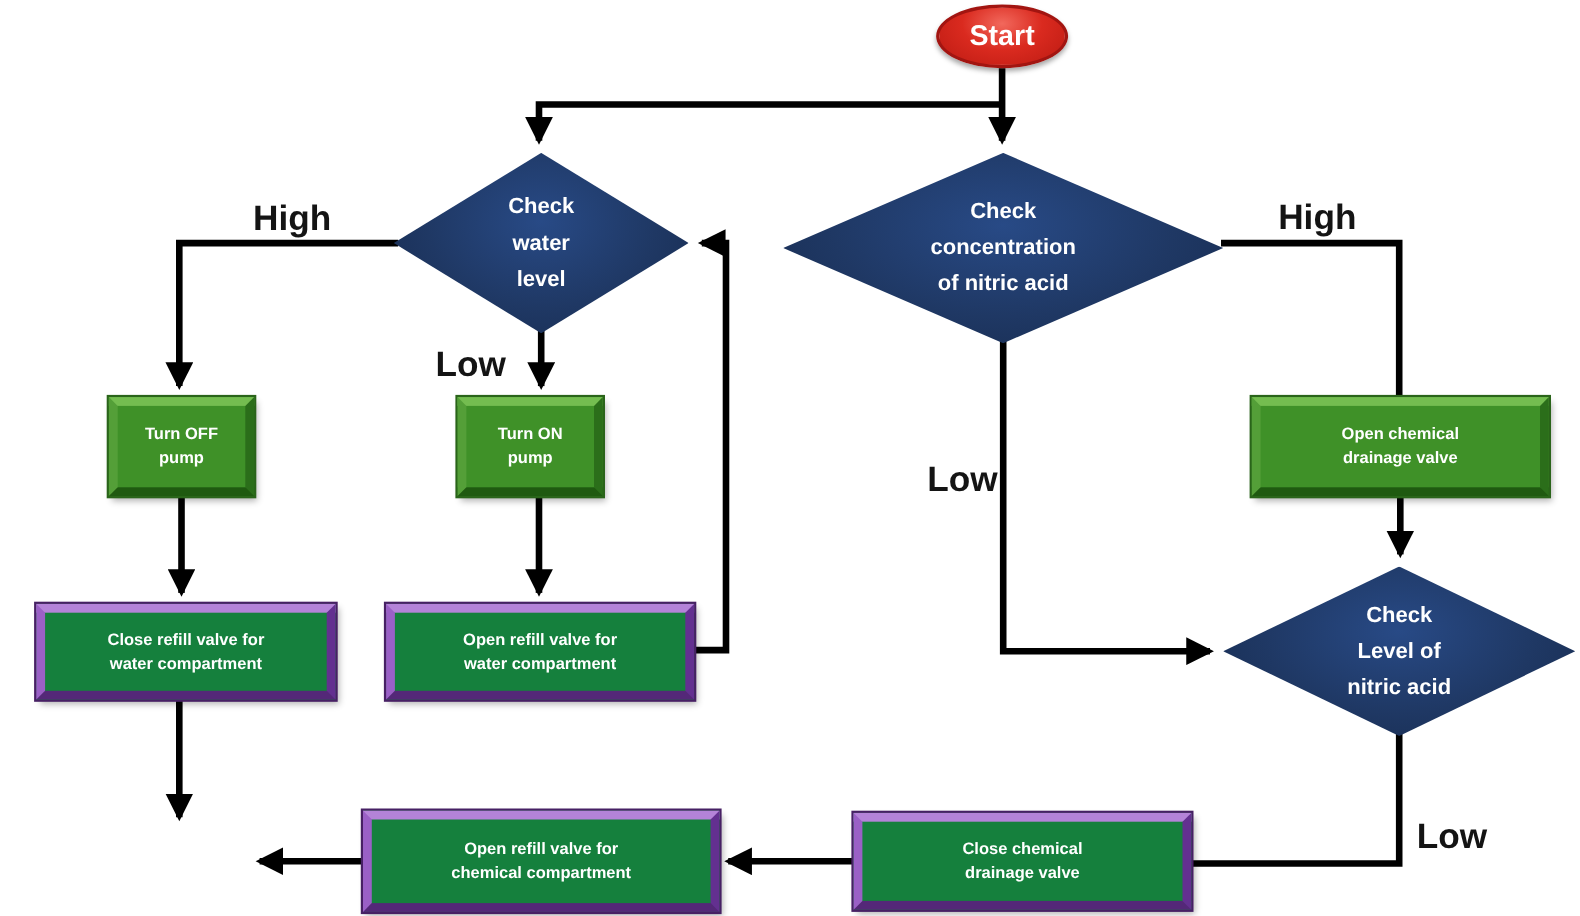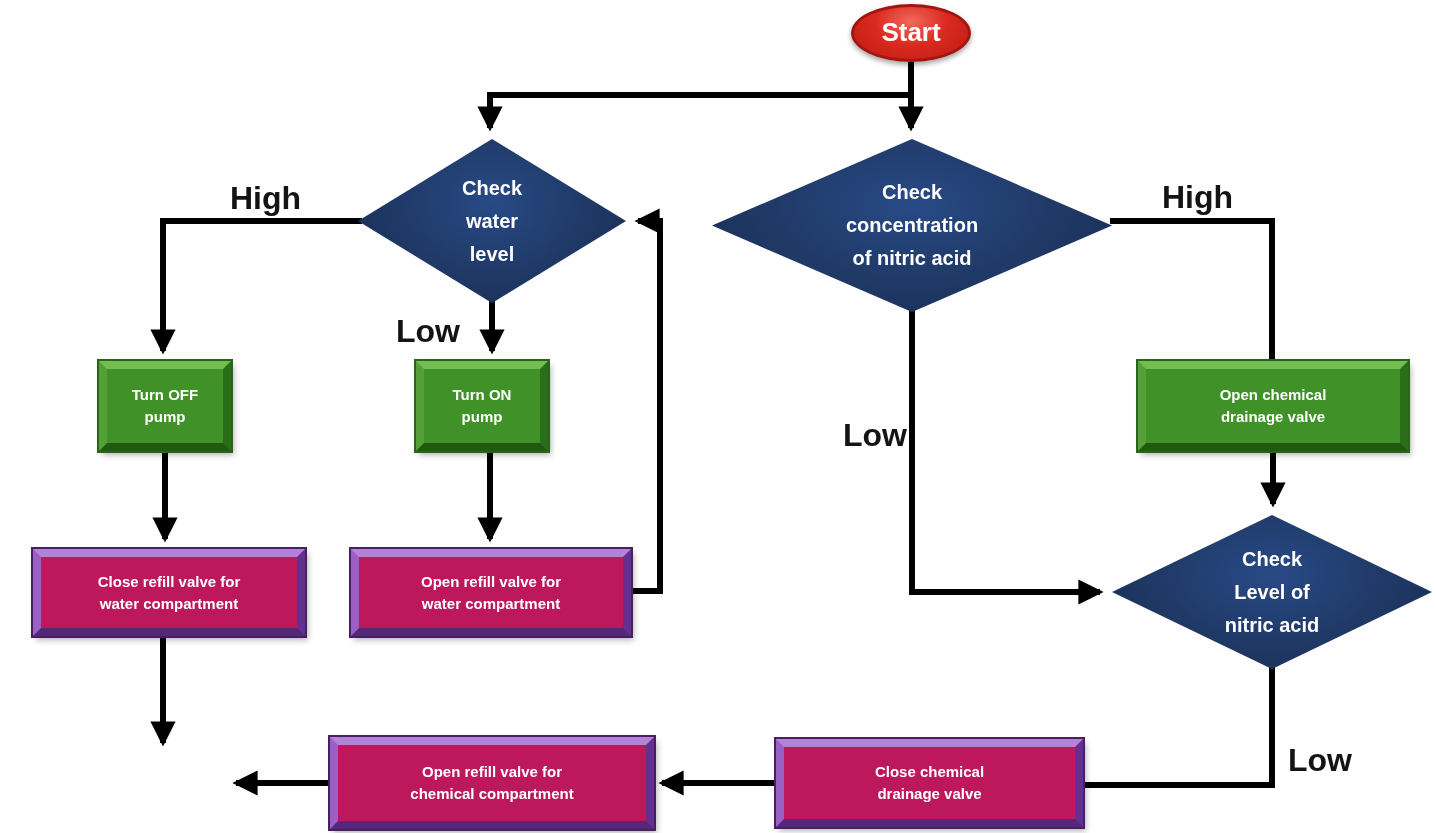--- a/index.html
+++ b/index.html
@@ -30,21 +30,21 @@
   .rect{
     border-style:solid;border-width:8px;font-size:15px;
   }
   .rect.green{
     background:#3f9128;
     border-top-color:#74bd50;border-left-color:#549f38;
     border-right-color:#2b6e1a;border-bottom-color:#1f5a10;
     box-shadow:0 0 0 2px #2a641a, 3px 4px 6px rgba(0,0,0,.3);
   }
   .rect.purple{
-    background:#be185d;
+    background:#15803d;
     border-top-color:#b483d8;border-left-color:#9a60c6;
     border-right-color:#633090;border-bottom-color:#542878;
     box-shadow:0 0 0 2px #472064, 3px 4px 6px rgba(0,0,0,.3);
   }
   .edge-label{
     position:absolute;z-index:3;color:#141414;font-weight:700;font-size:32px;
   }
 </style>
 </head>
 <body>

